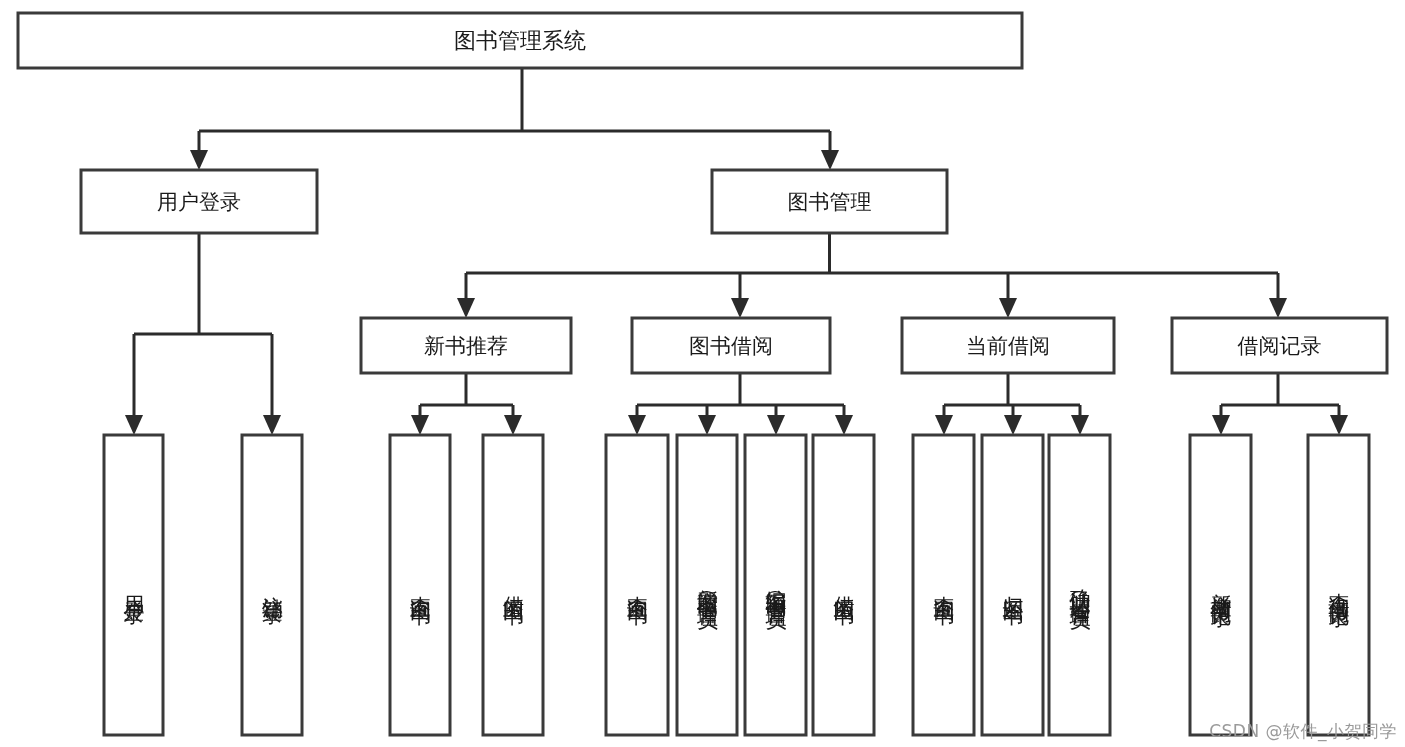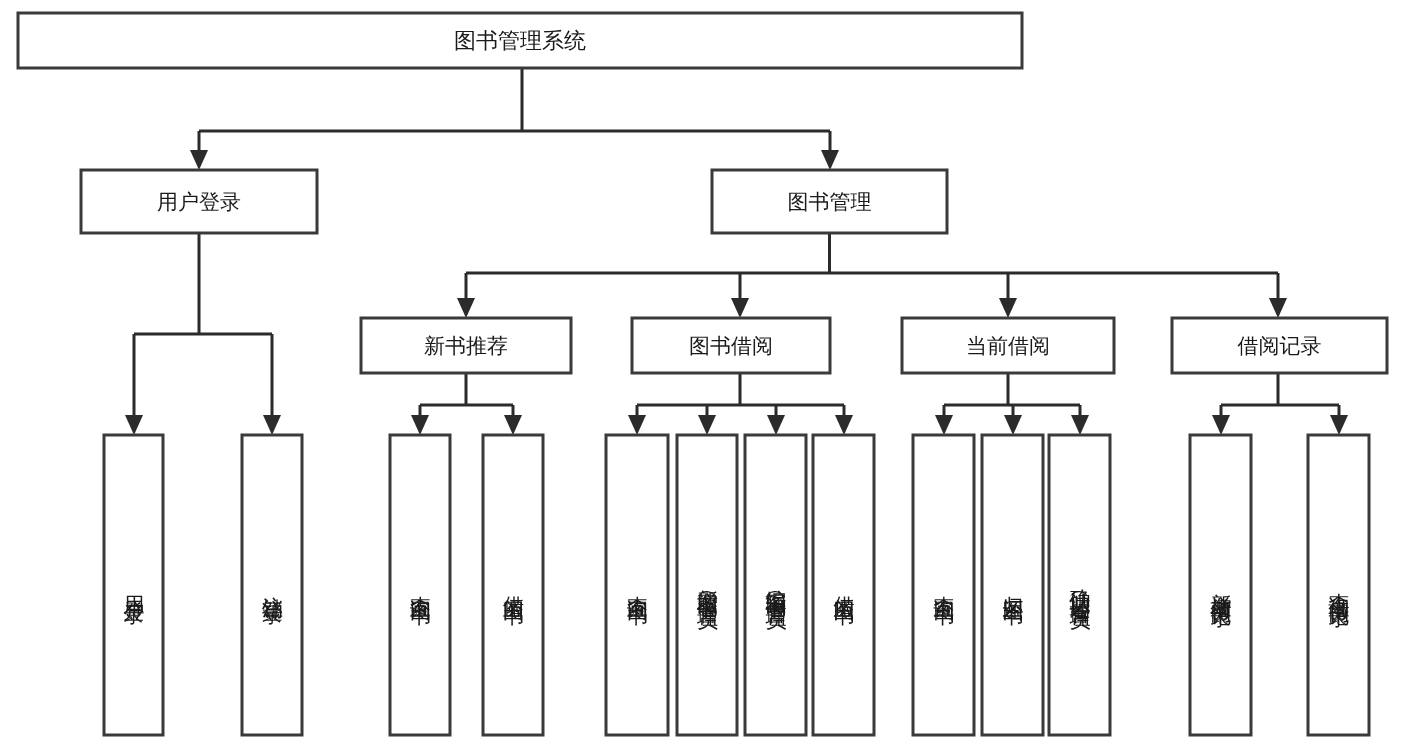--- a/index.html
+++ b/index.html
@@ -219,14 +219,15 @@
         <div class="leaf-label">确认归还（管理员）</div>
       </div>
       <div class="leaf-label-wrap" style="left: 1190px; top: 435px; width: 61px; height: 300px;">
         <div class="leaf-label">新增借阅记录</div>
       </div>
       <div class="leaf-label-wrap" style="left: 1308px; top: 435px; width: 61px; height: 300px;">
         <div class="leaf-label">查询借阅记录</div>
       </div>
     </div>
 
+  <div class="watermark">CSDN @软件_小贺同学</div>
 
 </div>
 
 </body></html>

